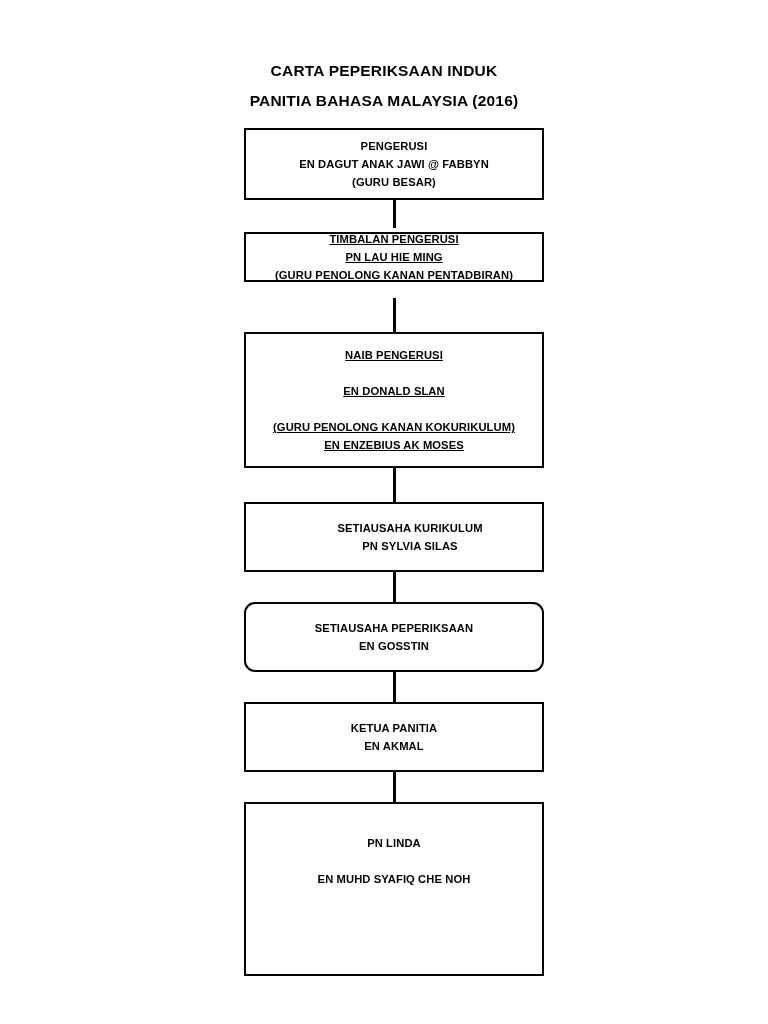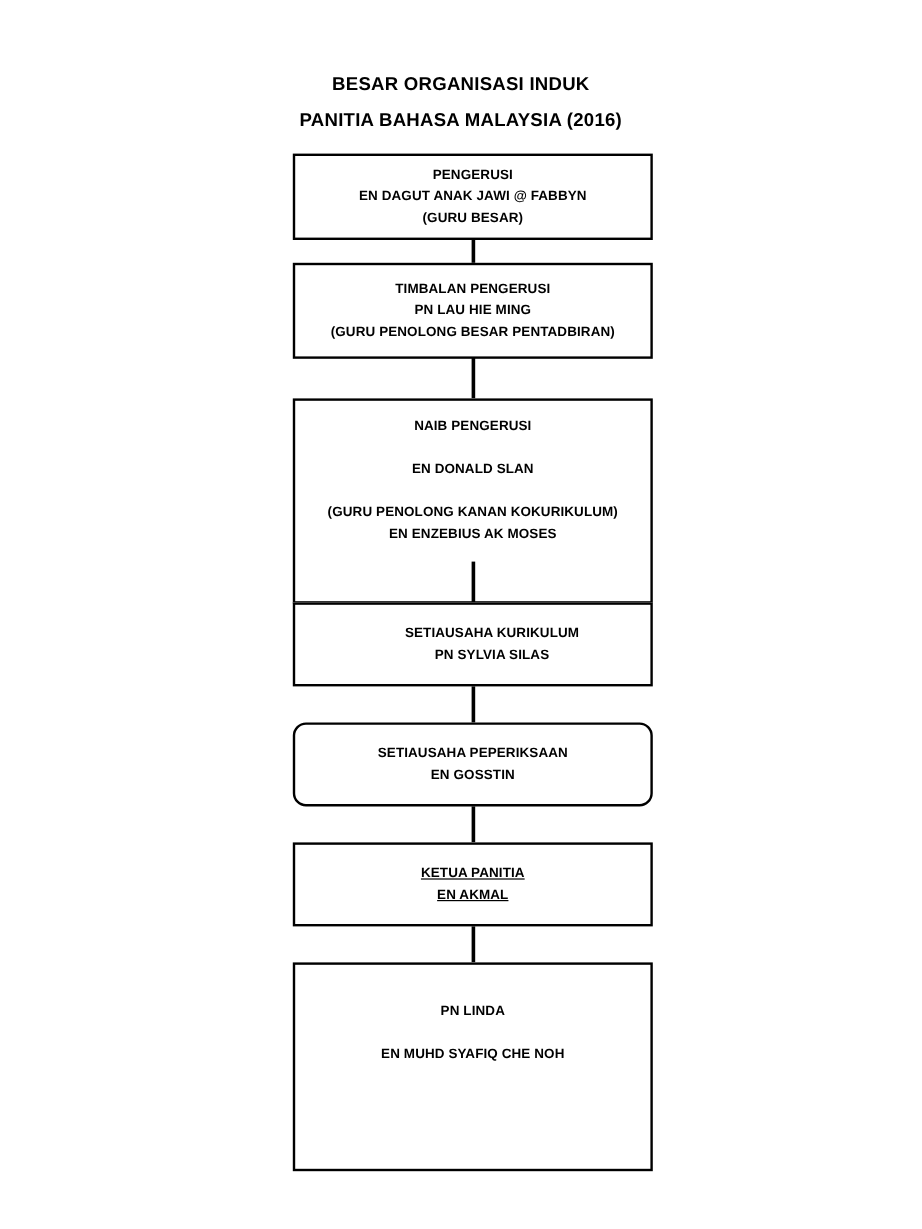--- a/index.html
+++ b/index.html
@@ -83,45 +83,45 @@
     width: 3px;
     background: #000000;
   }
 </style>
 </head>
 <body>
 
 <div id="chart-root">
 
   <div class="title-block">
-    <div class="title-line">BESAR ORGANISASI INDUK</div>
+    <div class="title-line">CARTA PEPERIKSAAN INDUK</div>
     <div class="title-line">PANITIA BAHASA MALAYSIA (2016)</div>
   </div>
 
   <div class="node-box v-center" id="box-0" style="top:128px; height:72px;">
     <div class="node-inner">
       <div class="node-line">PENGERUSI</div>
       <div class="node-line">EN DAGUT ANAK JAWI @ FABBYN</div>
       <div class="node-line">(GURU BESAR)</div>
     </div>
   </div>
 
   <div class="connector" style="top:200px; height:28px;"></div>
 
-  <div class="node-box v-center" id="box-1" style="top:219px; height:80px;">
+  <div class="node-box v-center" id="box-1" style="top:232px; height:50px;text-decoration:underline;">
     <div class="node-inner">
       <div class="node-line">TIMBALAN PENGERUSI</div>
       <div class="node-line">PN LAU HIE MING</div>
-      <div class="node-line">(GURU PENOLONG BESAR PENTADBIRAN)</div>
+      <div class="node-line">(GURU PENOLONG KANAN PENTADBIRAN)</div>
     </div>
   </div>
 
   <div class="connector" style="top:298px; height:34px;"></div>
 
-  <div class="node-box v-top" id="box-2" style="top:332px; height:171px;">
+  <div class="node-box v-top" id="box-2" style="top:332px; height:136px;text-decoration:underline;">
     <div class="node-inner">
       <div class="node-line">NAIB PENGERUSI</div>
       <div class="node-line spacer"></div>
       <div class="node-line">EN DONALD SLAN</div>
       <div class="node-line spacer"></div>
       <div class="node-line">(GURU PENOLONG KANAN KOKURIKULUM)</div>
       <div class="node-line">EN ENZEBIUS AK MOSES</div>
     </div>
   </div>
 
@@ -138,21 +138,21 @@
 
   <div class="node-box v-center" id="box-4" style="top:602px; height:70px;border-radius:11px;">
     <div class="node-inner">
       <div class="node-line">SETIAUSAHA PEPERIKSAAN</div>
       <div class="node-line">EN GOSSTIN</div>
     </div>
   </div>
 
   <div class="connector" style="top:672px; height:30px;"></div>
 
-  <div class="node-box v-center" id="box-5" style="top:702px; height:70px;text-decoration:underline;">
+  <div class="node-box v-center" id="box-5" style="top:702px; height:70px;">
     <div class="node-inner">
       <div class="node-line">KETUA PANITIA</div>
       <div class="node-line">EN AKMAL</div>
     </div>
   </div>
 
   <div class="connector" style="top:772px; height:30px;"></div>
 
   <div class="node-box v-top" id="box-6" style="top:802px; height:174px;">
     <div class="node-inner">

